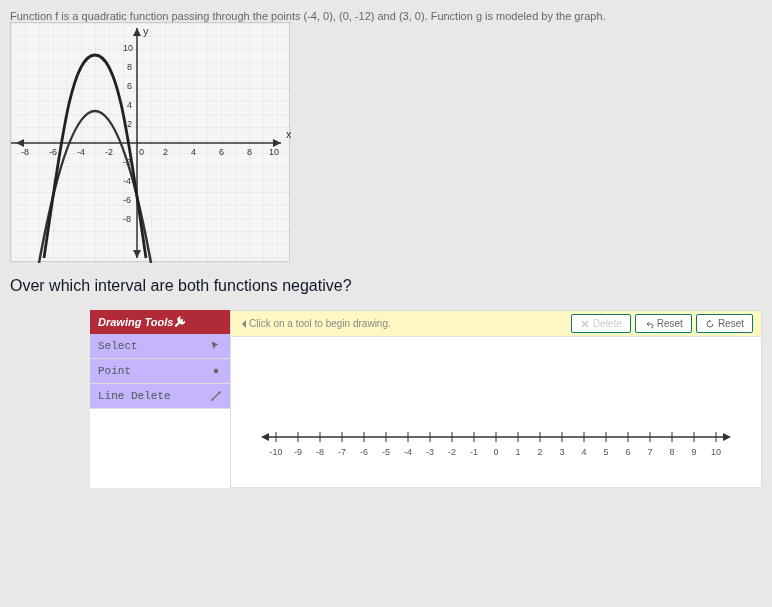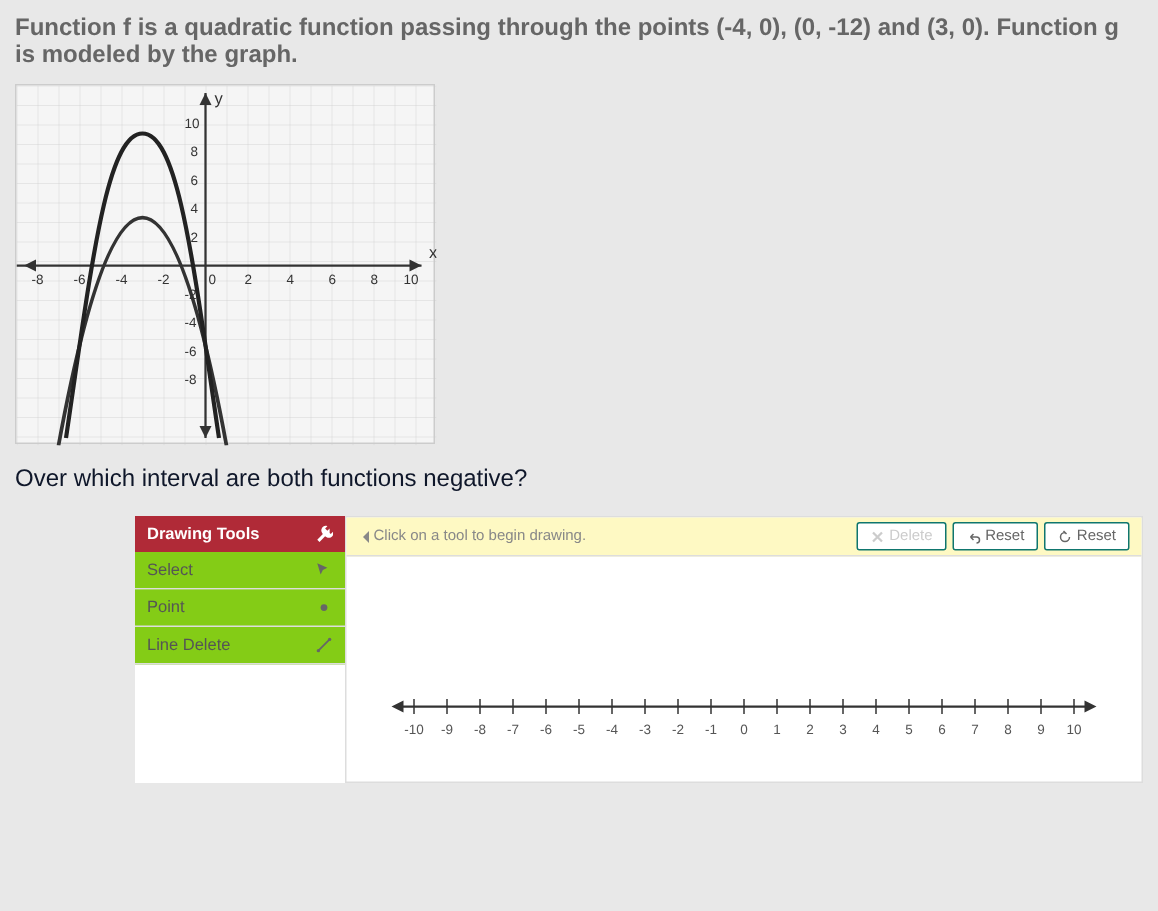--- a/index.html
+++ b/index.html
@@ -1,23 +1,23 @@
 <!DOCTYPE html>
 <html><head>
 <meta charset="utf-8">
 <style>
 * { margin: 0; padding: 0; box-sizing: border-box; }
 body { font-family: Arial, sans-serif; background: #e8e8e8; color: #555; padding: 10px; width: 772px; }
-.question-text { font-size: 16px; margin-bottom: 10px; color: #666; font-weight: bold; }
+.question-text { font-size: 11px; color: #666; }
 .graph-container { width: 280px; height: 240px; background: #f5f5f5; border: 1px solid #ccc; margin-bottom: 15px; position: relative; }
 .sub-question { font-size: 16px; margin: 15px 0; color: #0f172a; }
 .tool-area { display: flex; margin-left: 80px; }
 .tools-panel { width: 140px; background: #fff; }
-.tools-header { background: #b02a37; color: #fff; padding: 6px 8px; font-size: 11px; font-weight: bold; display: flex; justify-content: space-between; align-items: center; }
-.tool-item { padding: 6px 8px; border-bottom: 1px solid #ddd; font-size: 11px; color: #555; display: flex; justify-content: space-between; align-items: center; background: #84cc16; cursor: pointer; }
+.tools-header { background: #b02a37; color: #fff; padding: 6px 8px; font-size: 11px; font-weight: bold; display: flex; align-items: center; font-style: italic; }
+.tool-item { padding: 6px 8px; border-bottom: 1px solid #ddd; font-size: 11px; color: #555; display: flex; justify-content: space-between; align-items: center; background: #c4b5fd; cursor: pointer; font-family: Liberation Mono, monospace; }
 .tool-icon { width: 12px; height: 12px; display: inline-block; }
 .canvas-area { flex: 1; background: #fff; border: 1px solid #ddd; }
 .canvas-header { display: flex; align-items: center; padding: 4px 8px; border-bottom: 1px solid #ddd; background: #fef9c3; height: 26px; }
 .hint-text { font-size: 10px; color: #888; flex: 1; }
 .action-btn { font-size: 10px; padding: 3px 8px; margin-left: 4px; border: 1px solid #0f766e; background: #fff; border-radius: 2px; cursor: pointer; color: #666; display: inline-flex; align-items: center; gap: 3px; }
 .action-btn.disabled { color: #ccc; }
 .number-line-area { height: 150px; position: relative; }
 .wrench-icon { width: 12px; height: 12px; fill: #fff; }
 .arrow-icon { width: 10px; height: 10px; }
 </style>

